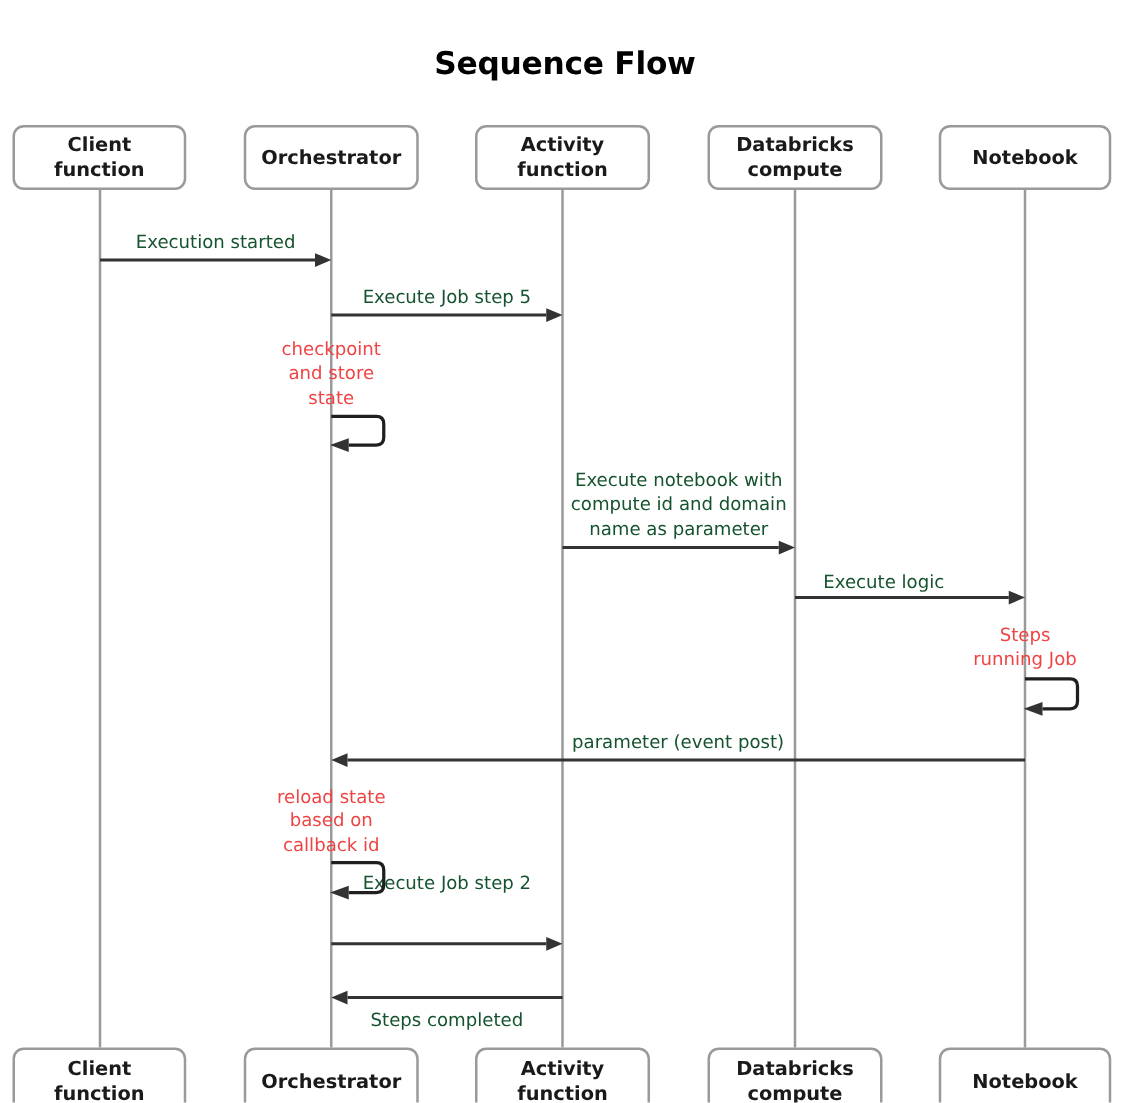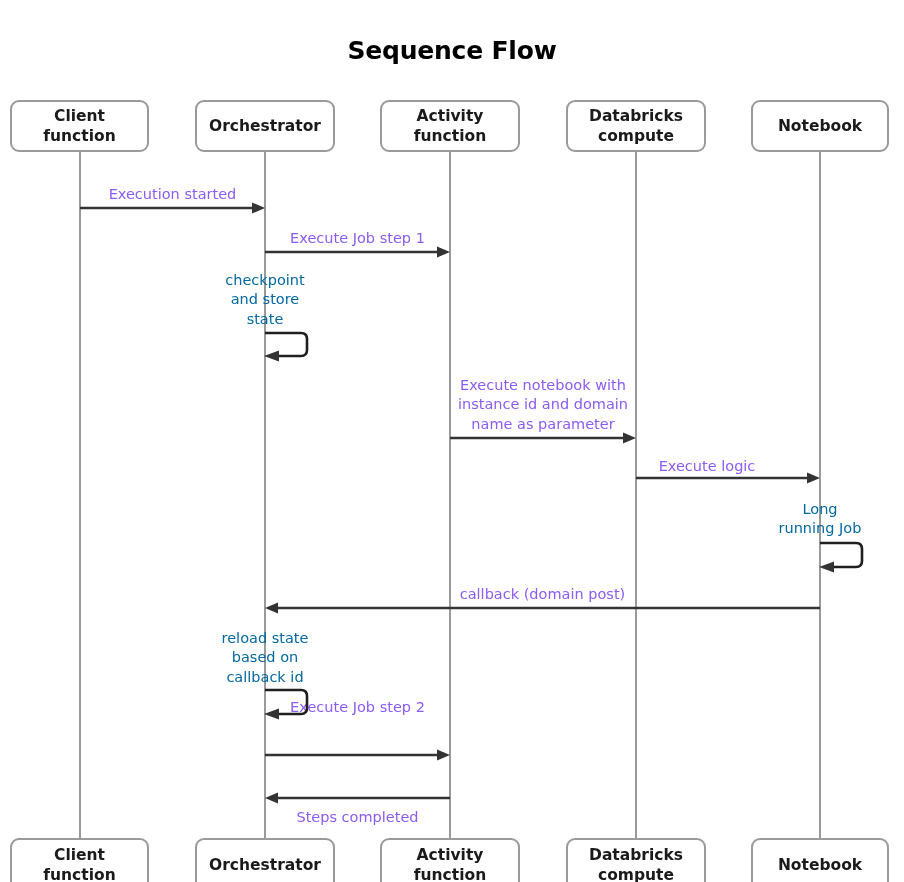--- a/index.html
+++ b/index.html
@@ -52,29 +52,29 @@
     font-size: 15.5px;
     font-weight: bold;
     color: #1a1a1a;
     line-height: 1.32;
     padding: 2px 4px;
   }
   .msg-label {
     position: absolute;
     text-align: center;
     font-size: 14.5px;
-    color: #8b5cf6;
+    color: #14532d;
     line-height: 1.33;
     white-space: pre-line;
   }
   .note-label {
     position: absolute;
     text-align: center;
     font-size: 14.5px;
-    color: #0369a1;
+    color: #ef4444;
     line-height: 1.33;
     white-space: pre-line;
   }
   .arrow-svg {
     position: absolute;
     overflow: visible;
   }
   .arrow-line {
     stroke: #333333;
     stroke-width: 2.4;
@@ -137,38 +137,38 @@
       </div>
       <svg class="arrow-svg" width="185" height="20" style="left: 80px; top: 166px;">
         <line class="arrow-line" x1="0" x2="172" y1="10" y2="10"></line>
         <polygon class="arrow-head" points="185,10 172,4.5 172,15.5"></polygon>
       </svg>
       <div class="msg-label" style="left: 40px; width: 265px; top: 153px;">Execution started</div>
       <svg class="arrow-svg" width="185" height="20" style="left: 265px; top: 210px;">
         <line class="arrow-line" x1="0" x2="172" y1="10" y2="10"></line>
         <polygon class="arrow-head" points="185,10 172,4.5 172,15.5"></polygon>
       </svg>
-      <div class="msg-label" style="left: 225px; width: 265px; top: 197px;">Execute Job step 1</div>
+      <div class="msg-label" style="left: 225px; width: 265px; top: 197px;">Execute Job step 5</div>
       <svg class="arrow-svg" width="186" height="20" style="left: 450px; top: 396px;">
         <line class="arrow-line" x1="0" x2="173" y1="10" y2="10"></line>
         <polygon class="arrow-head" points="186,10 173,4.5 173,15.5"></polygon>
       </svg>
       <div class="msg-label" style="left: 410px; width: 266px; top: 344px;">Execute notebook with
-instance id and domain
+compute id and domain
 name as parameter</div>
       <svg class="arrow-svg" width="184" height="20" style="left: 636px; top: 436px;">
         <line class="arrow-line" x1="0" x2="171" y1="10" y2="10"></line>
         <polygon class="arrow-head" points="184,10 171,4.5 171,15.5"></polygon>
       </svg>
       <div class="msg-label" style="left: 575px; width: 264px; top: 425px;">Execute logic</div>
       <svg class="arrow-svg" width="555" height="20" style="left: 265px; top: 566px;">
         <line class="arrow-line" x1="13" x2="555" y1="10" y2="10"></line>
         <polygon class="arrow-head" points="0,10 13,4.5 13,15.5"></polygon>
       </svg>
-      <div class="msg-label" style="left: 225px; width: 635px; top: 553px;">callback (domain post)</div>
+      <div class="msg-label" style="left: 225px; width: 635px; top: 553px;">parameter (event post)</div>
       <svg class="arrow-svg" width="185" height="20" style="left: 265px; top: 713px;">
         <line class="arrow-line" x1="0" x2="172" y1="10" y2="10"></line>
         <polygon class="arrow-head" points="185,10 172,4.5 172,15.5"></polygon>
       </svg>
       <div class="msg-label" style="left: 225px; width: 265px; top: 666px;">Execute Job step 2</div>
       <svg class="arrow-svg" width="185" height="20" style="left: 265px; top: 756px;">
         <line class="arrow-line" x1="13" x2="185" y1="10" y2="10"></line>
         <polygon class="arrow-head" points="0,10 13,4.5 13,15.5"></polygon>
       </svg>
       <div class="msg-label" style="left: 225px; width: 265px; top: 776px;">Steps completed</div>
@@ -176,21 +176,21 @@
         <path class="selfloop-path" d="M 0 6 L 36 6 Q 42 6 42 12 L 42 23 Q 42 29 36 29 L 14 29"></path>
         <polygon class="arrow-head" points="-1,29 14,23.5 14,34.5"></polygon>
       </svg>
       <div class="note-label" style="left: 190px; width: 150px; top: 239px;">checkpoint
 and store
 state</div>
       <svg class="arrow-svg" width="48" height="36" style="left: 820px; top: 505px;">
         <path class="selfloop-path" d="M 0 6 L 36 6 Q 42 6 42 12 L 42 24 Q 42 30 36 30 L 14 30"></path>
         <polygon class="arrow-head" points="-1,30 14,24.5 14,35.5"></polygon>
       </svg>
-      <div class="note-label" style="left: 745px; width: 150px; top: 468px;">Long
+      <div class="note-label" style="left: 745px; width: 150px; top: 468px;">Steps
 running Job</div>
       <svg class="arrow-svg" width="48" height="36" style="left: 265px; top: 652px;">
         <path class="selfloop-path" d="M 0 6 L 36 6 Q 42 6 42 12 L 42 24 Q 42 30 36 30 L 14 30"></path>
         <polygon class="arrow-head" points="-1,30 14,24.5 14,35.5"></polygon>
       </svg>
       <div class="note-label" style="left: 190px; width: 150px; top: 597px;">reload state
 based on
 callback id</div>
     </div>
 </div>

